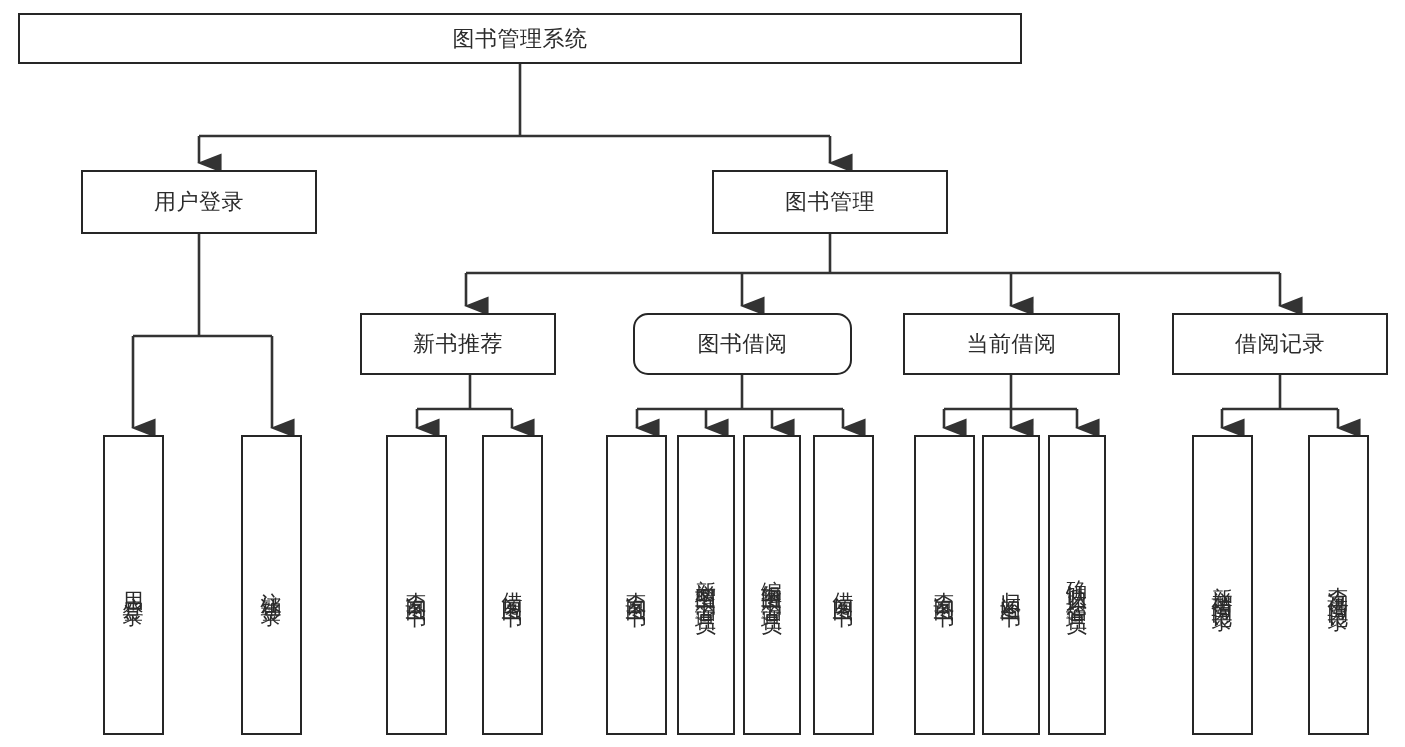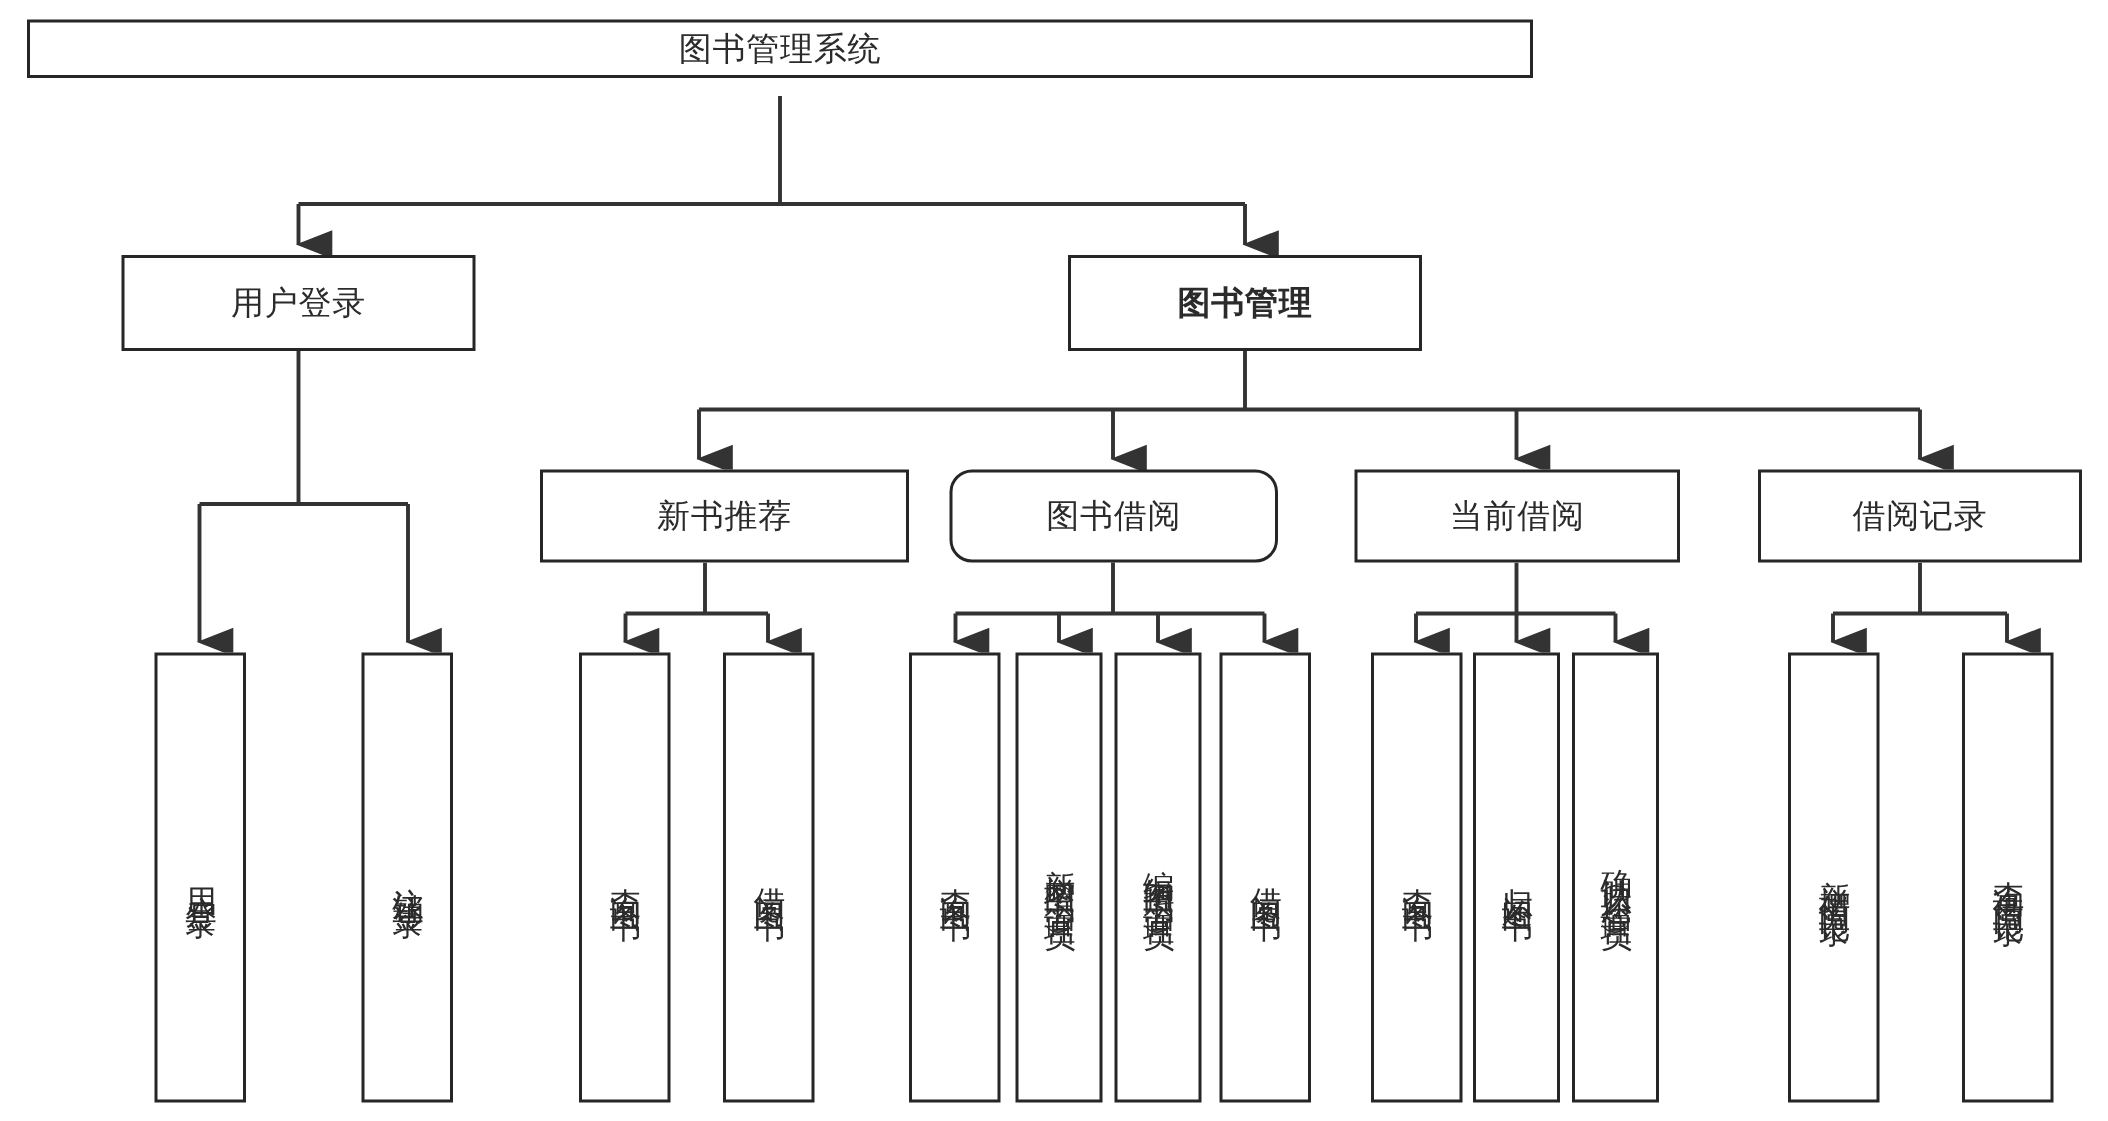--- a/index.html
+++ b/index.html
@@ -120,32 +120,32 @@
       <path d="M 1011 409 L 1011 428" marker-end="url(#arrowdown)"></path>
       <path d="M 1077 409 L 1077 428" marker-end="url(#arrowdown)"></path>
 
       <path d="M 1280 375 L 1280 409"></path>
       <path d="M 1222 409 L 1338 409"></path>
       <path d="M 1222 409 L 1222 428" marker-end="url(#arrowdown)"></path>
       <path d="M 1338 409 L 1338 428" marker-end="url(#arrowdown)"></path>
     </g>
   </svg>
 
-  <div class="node-box" style="left:18px; top:13px; width:1004px; height:39px;align-items:center;">
+  <div class="node-box" style="left:18px; top:13px; width:1004px; height:51px;align-items:center;">
     <span class="node-label">图书管理系统</span>
   </div>
 
   <div class="node-box" style="left:81px; top:170px; width:236px; height:64px;">
     <span class="node-label">用户登录</span>
   </div>
-  <div class="node-box" style="left:712px; top:170px; width:236px; height:64px;font-weight:bold;">
+  <div class="node-box" style="left:712px; top:170px; width:236px; height:64px;">
     <span class="node-label">图书管理</span>
   </div>
 
-  <div class="node-box" style="left:360px; top:313px; width:246px; height:62px;">
+  <div class="node-box" style="left:360px; top:313px; width:196px; height:62px;">
     <span class="node-label">新书推荐</span>
   </div>
   <div class="node-box" style="left:633px; top:313px; width:219px; height:62px;border-radius:15px;">
     <span class="node-label">图书借阅</span>
   </div>
   <div class="node-box" style="left:1172px; top:313px; width:216px; height:62px;">
     <span class="node-label">借阅记录</span>
   </div>
   <div class="node-box" style="left:903px; top:313px; width:217px; height:62px;">
     <span class="node-label">当前借阅</span>

